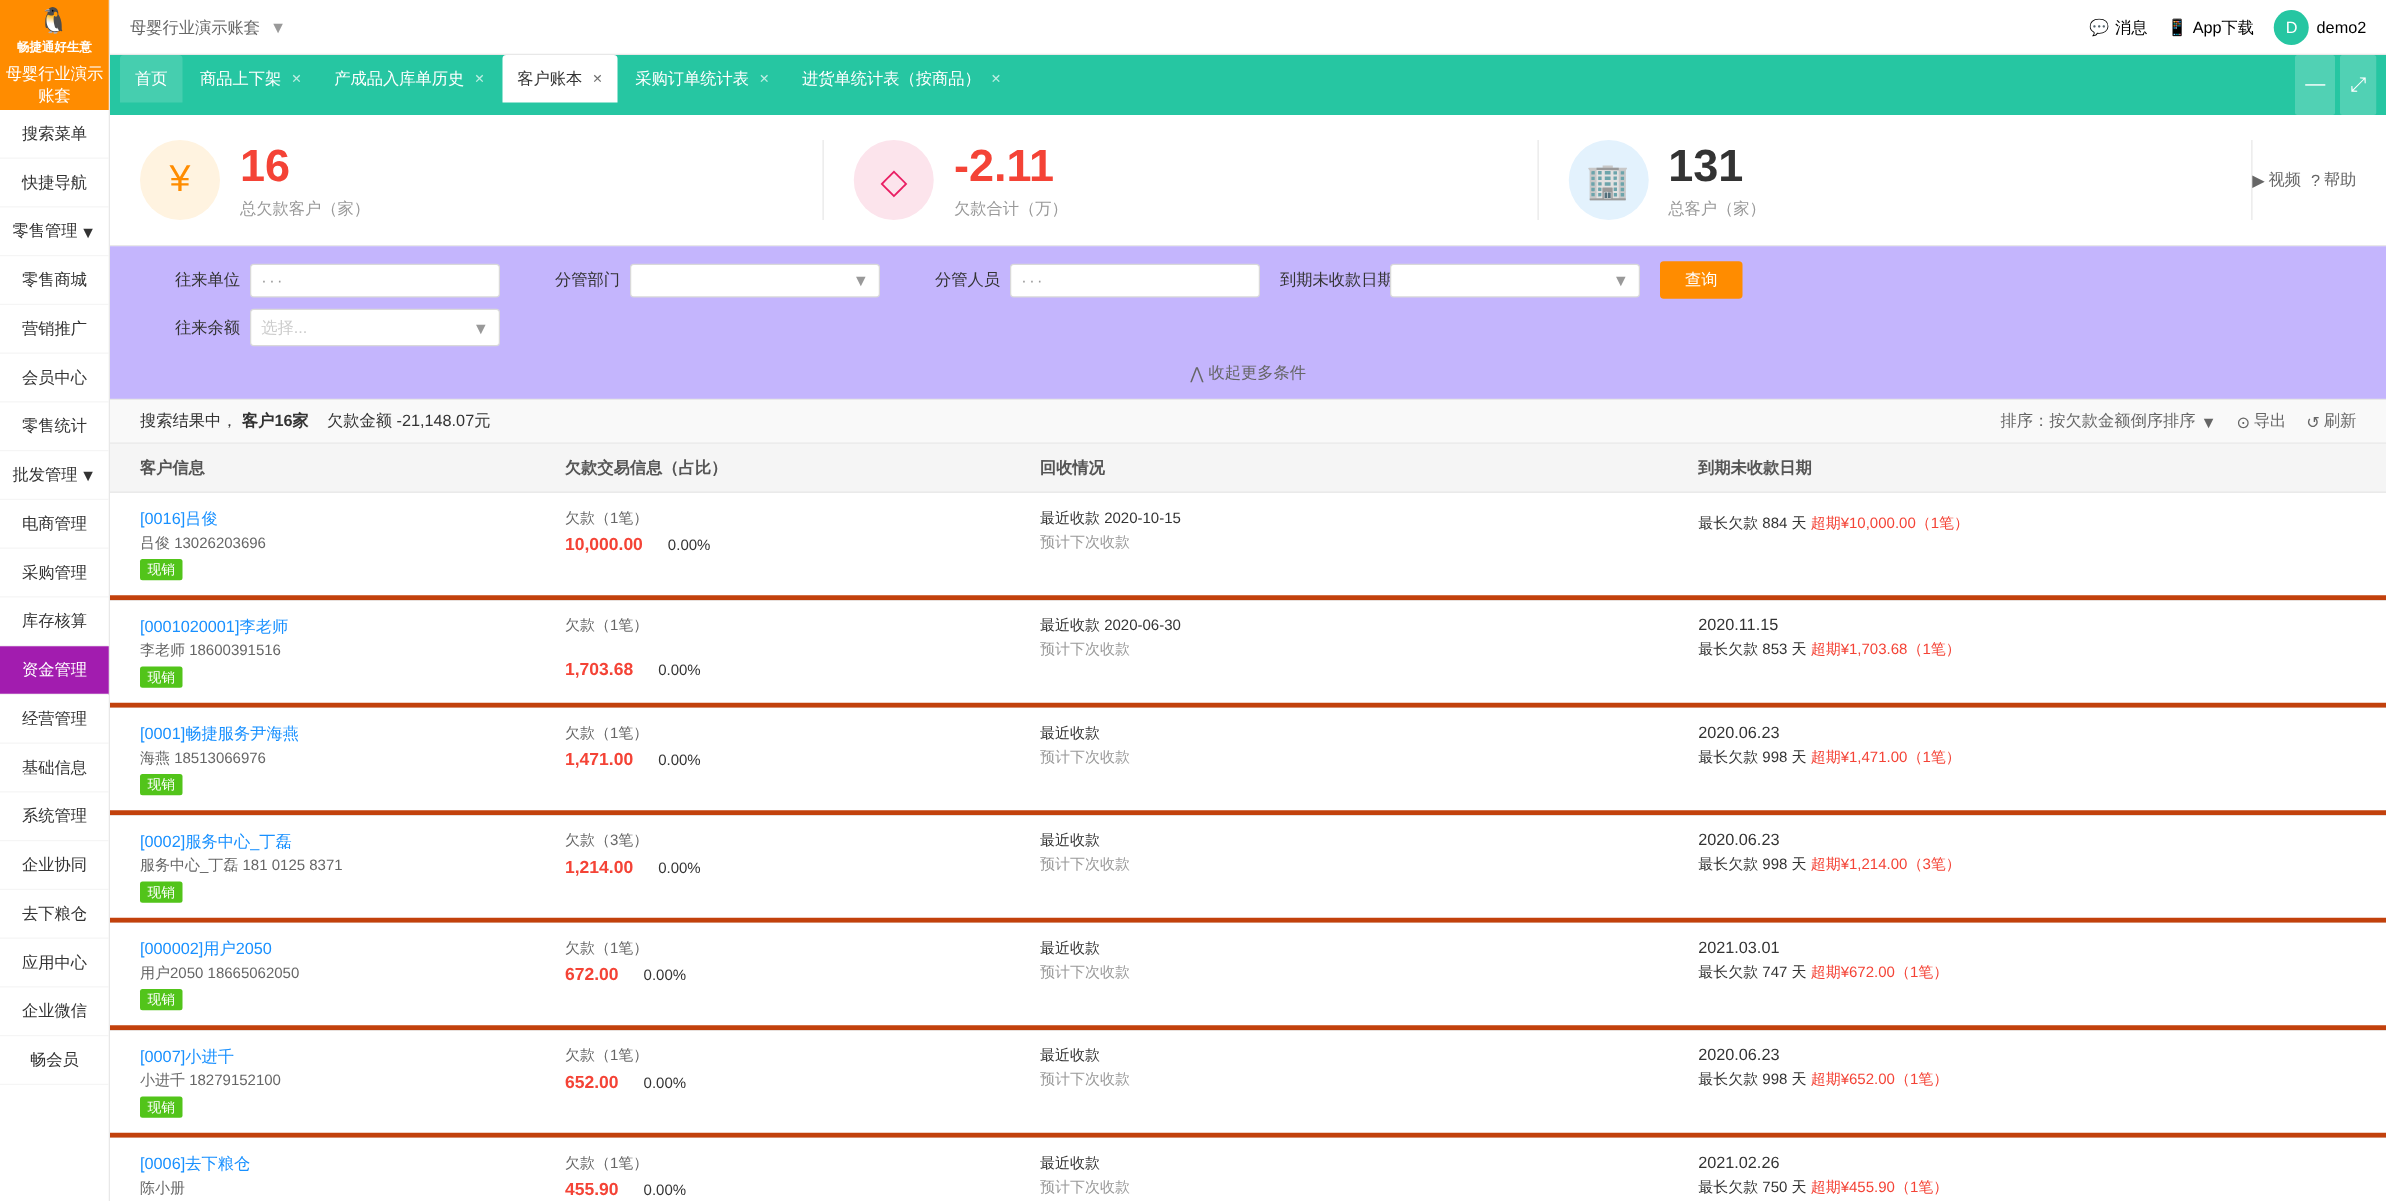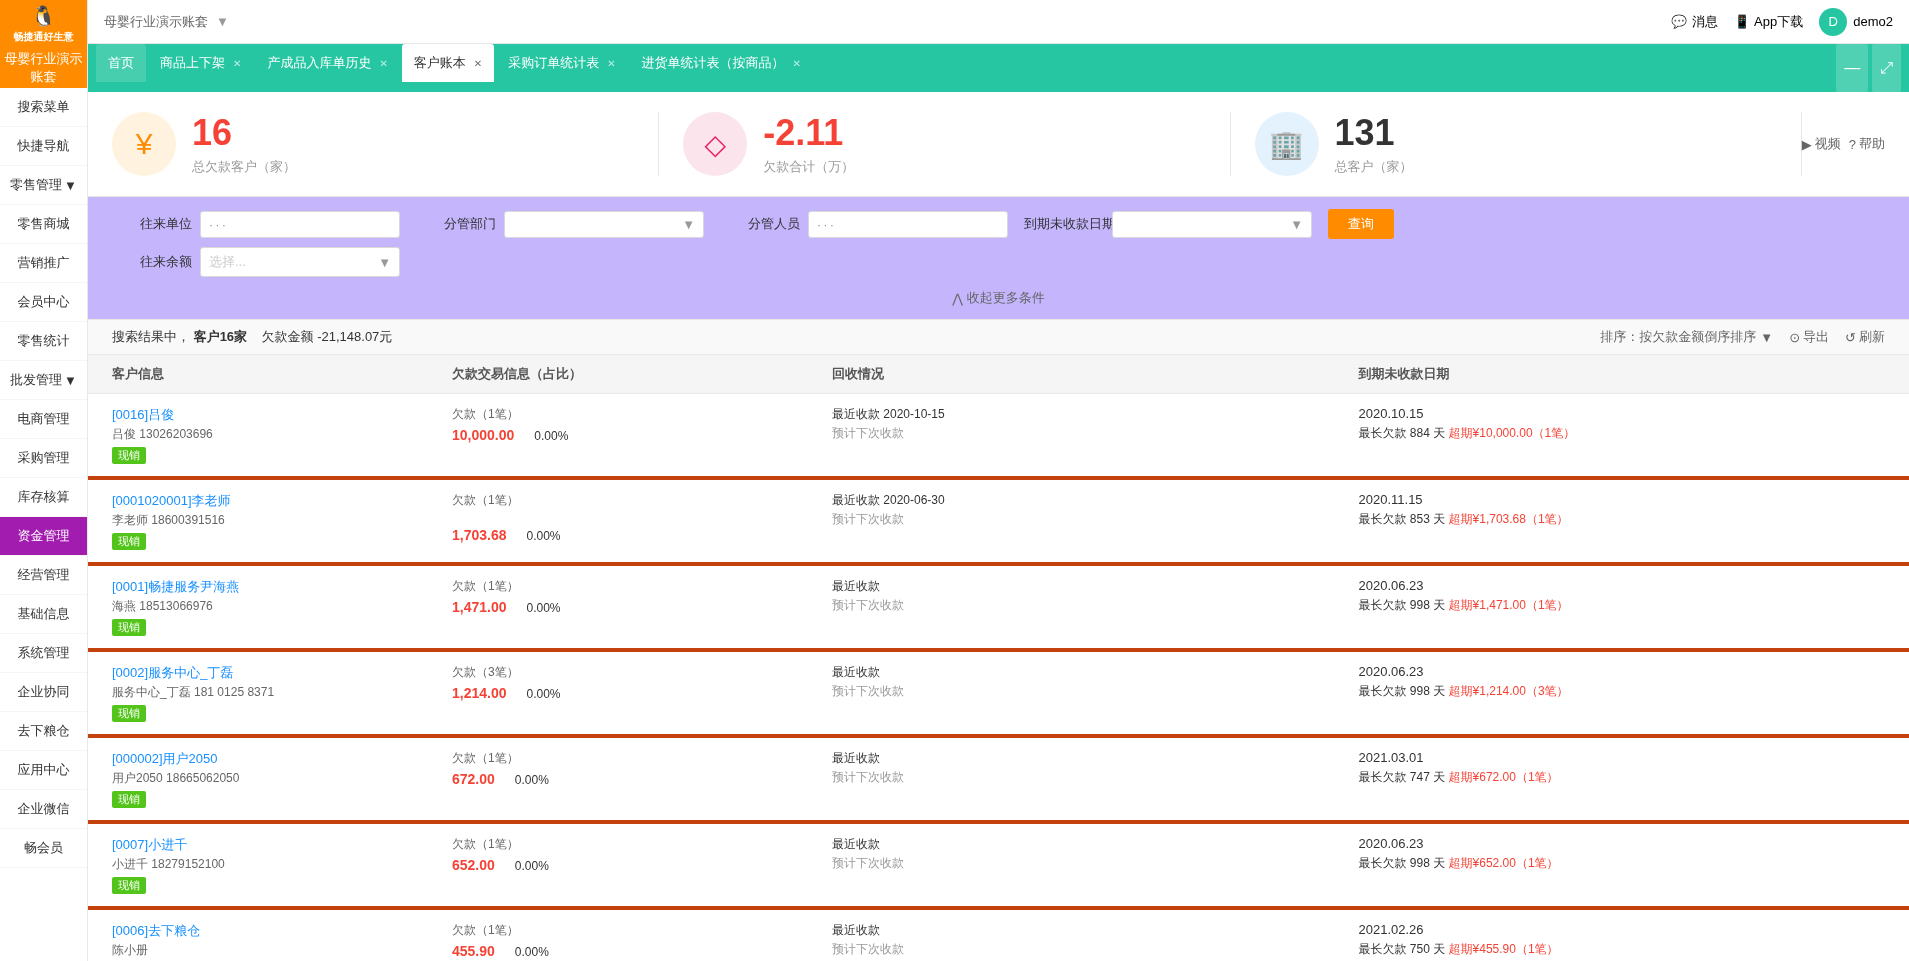--- a/index.html
+++ b/index.html
@@ -360,21 +360,20 @@
       <div style="display:flex; align-items:baseline; gap:12px;">
         <div class="debt-amount">10,000.00</div>
         <div class="percent">0.00%</div>
       </div>
     </div>
     <div>
       <div class="recovery-date">最近收款    2020-10-15</div>
       <div class="recovery-next">预计下次收款</div>
     </div>
     <div>
-      <div class="date-value">2020.10.15</div>
       <div style="margin-top:4px;">
         <span class="overdue-days">最长欠款 884 天 </span>
         <span class="overdue-amount">超期¥10,000.00（1笔）</span>
       </div>
     </div>
   </div>
           <div class="table-row">
     <div>
       <div class="customer-name">[0001020001]李老师</div>
       <div class="customer-phone">李老师 18600391516</div>

